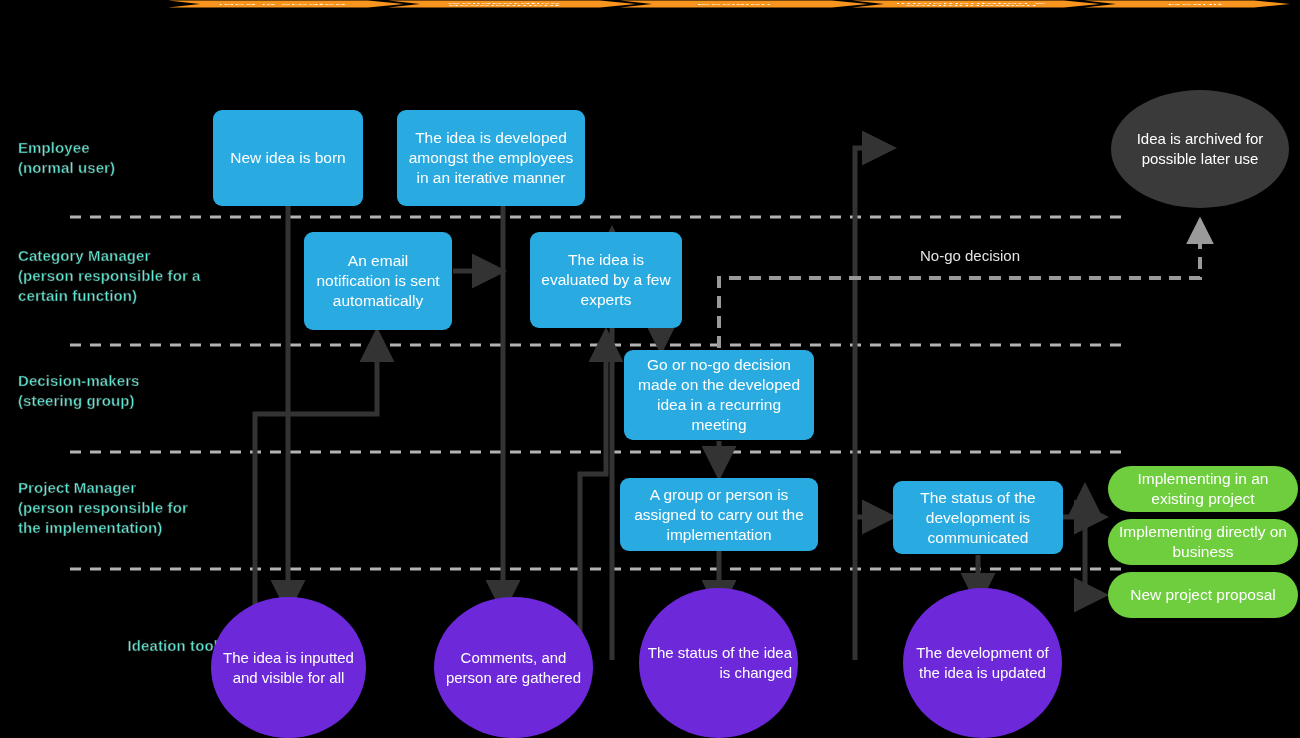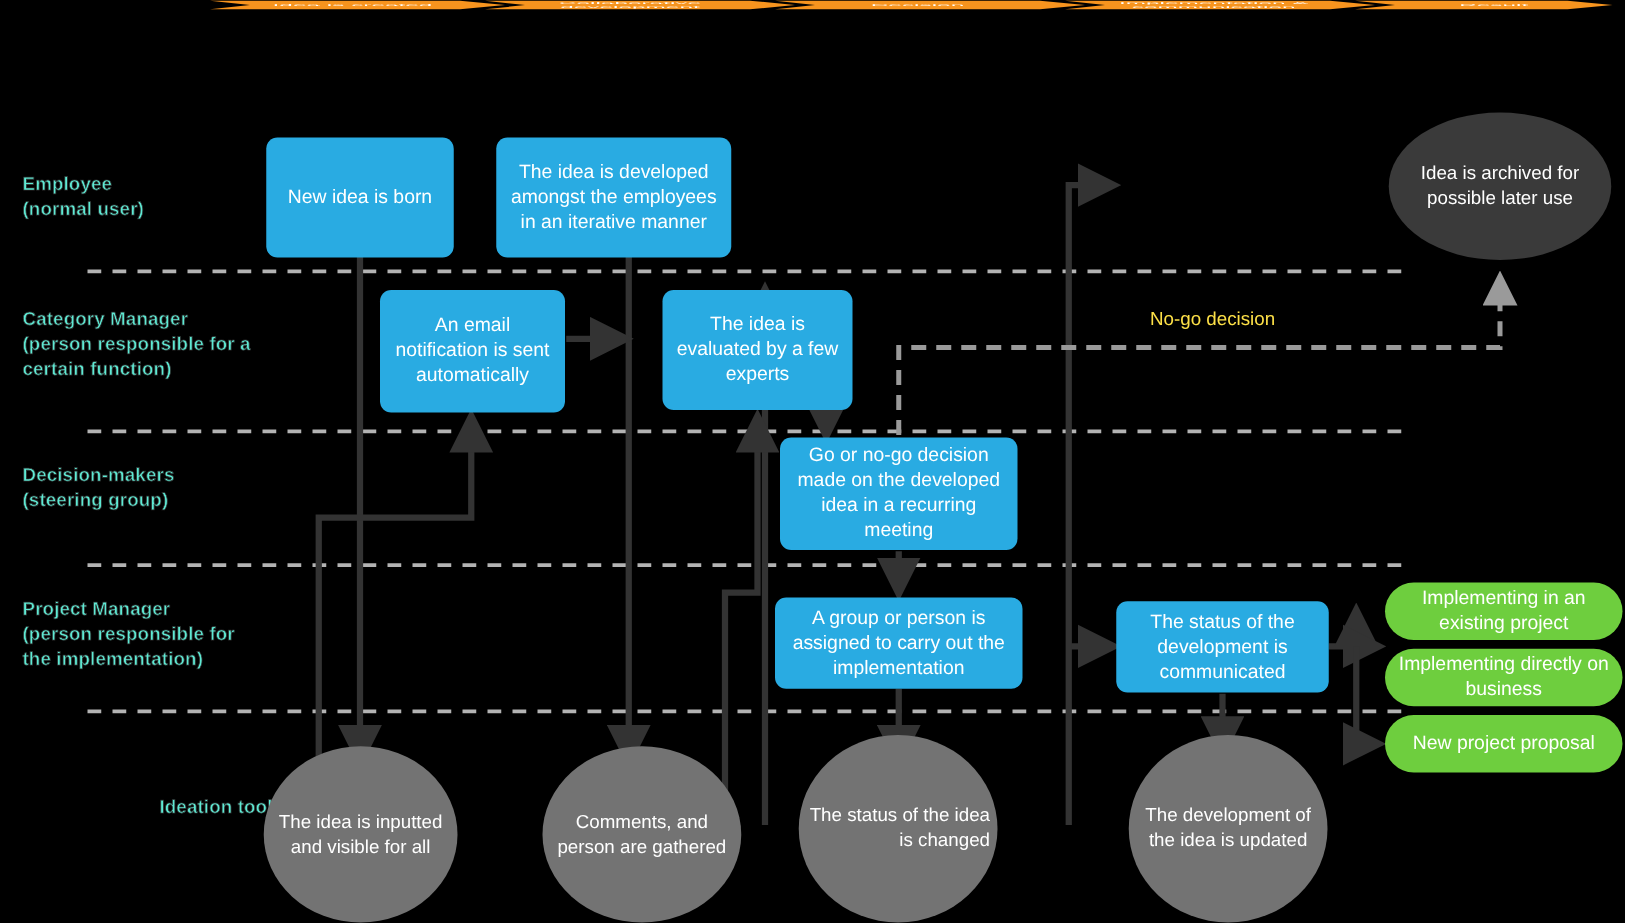--- a/index.html
+++ b/index.html
@@ -27,25 +27,25 @@
 
   
   .node{
     position:absolute;z-index:5;
     display:flex;align-items:center;justify-content:center;text-align:center;
     color:#fff;box-sizing:border-box;
   }
   .node span{display:block;padding:0 6px;}
   .box-blue{background:#29abe2;border-radius:9px;font-size:15.5px;line-height:20px;}
   .pill-green{background:#6ece3e;border-radius:999px;font-size:15.5px;line-height:20px;}
-  .circle-pink{background:#737373;border-radius:50%;font-size:15px;line-height:20px;}
+  .circle-pink{background:#6d28d9;border-radius:50%;font-size:15px;line-height:20px;}
   .oval-gray{background:#3a3a3a;border-radius:50%;font-size:15px;line-height:20px;}
 
   .edge-label{
-    position:absolute;z-index:5;color:#fde047;font-size:15px;white-space:nowrap;
+    position:absolute;z-index:5;color:#e5e5e5;font-size:15px;white-space:nowrap;
   }
   .banner-text{
     fill:#ffffff;font-family:"Liberation Sans","DejaVu Sans",sans-serif;
     font-size:19.5px;text-anchor:middle;
   }
 </style>
 </head>
 <body>
 
 <div id="stage">

